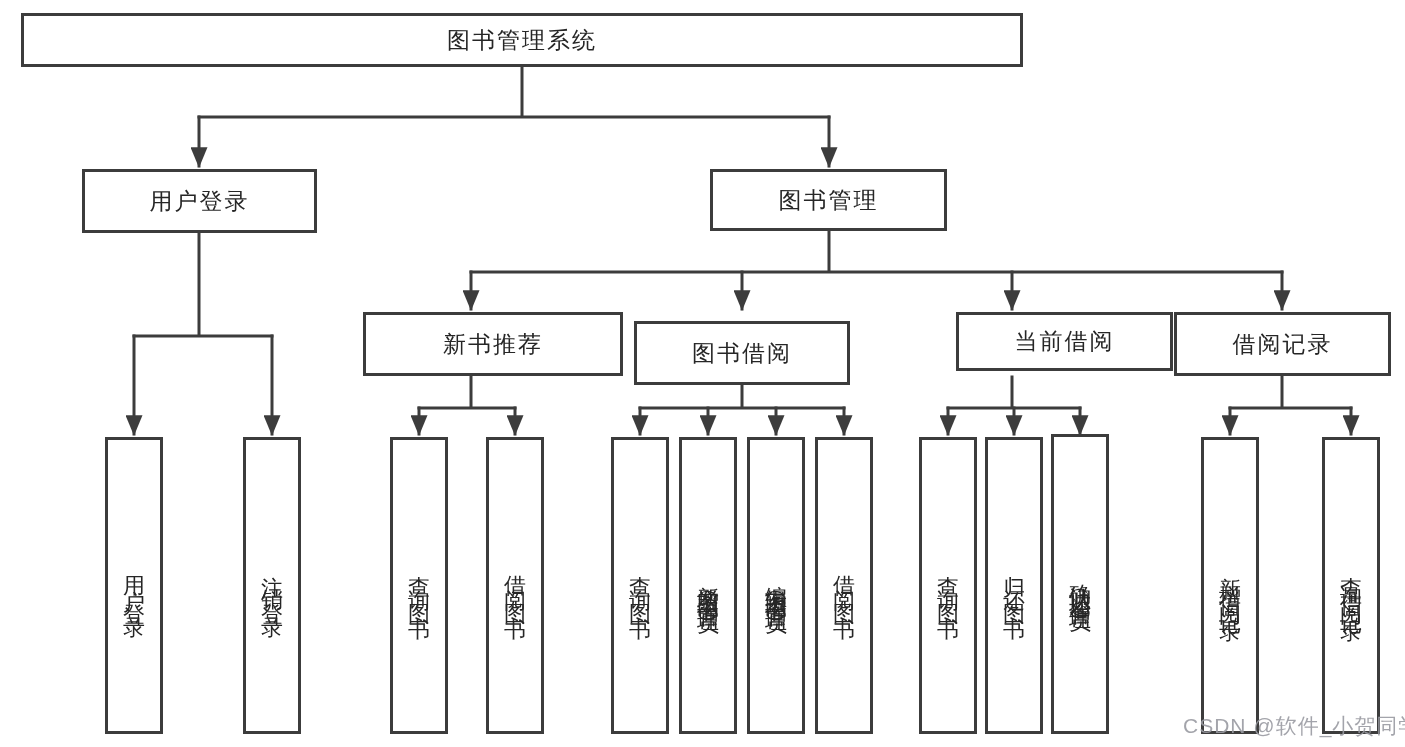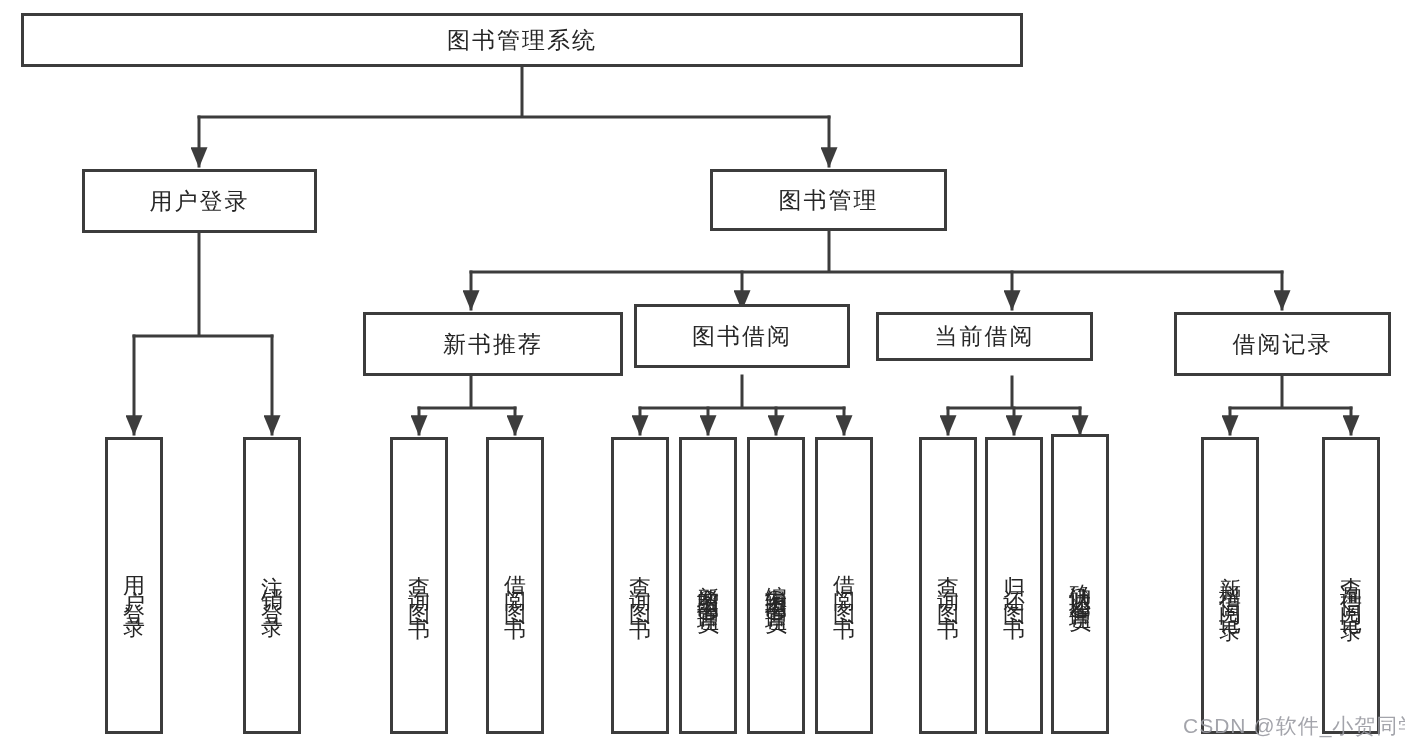--- a/index.html
+++ b/index.html
@@ -92,24 +92,24 @@
   <div class="node" style="left:82px;top:169px;width:235px;height:64px;">
     <span class="hlabel">用户登录</span>
   </div>
   <div class="node" style="left:710px;top:169px;width:237px;height:62px;">
     <span class="hlabel">图书管理</span>
   </div>
 
   <div class="node" style="left:363px;top:312px;width:260px;height:64px;">
     <span class="hlabel">新书推荐</span>
   </div>
-  <div class="node" style="left:634px;top:304px;width:216px;height:64px;">
+  <div class="node" style="left:634px;top:321px;width:216px;height:64px;">
     <span class="hlabel">图书借阅</span>
   </div>
-  <div class="node" style="left:876px;top:312px;width:217px;height:49px;">
+  <div class="node" style="left:956px;top:312px;width:217px;height:59px;">
     <span class="hlabel">当前借阅</span>
   </div>
   <div class="node" style="left:1174px;top:312px;width:217px;height:64px;">
     <span class="hlabel">借阅记录</span>
   </div>
 
   <div class="node" style="left:105px;top:437px;width:58px;height:297px;">
     <span class="vtext" style="letter-spacing: 14px;">用户登录</span>
   </div>
   <div class="node" style="left:243px;top:437px;width:58px;height:297px;">

